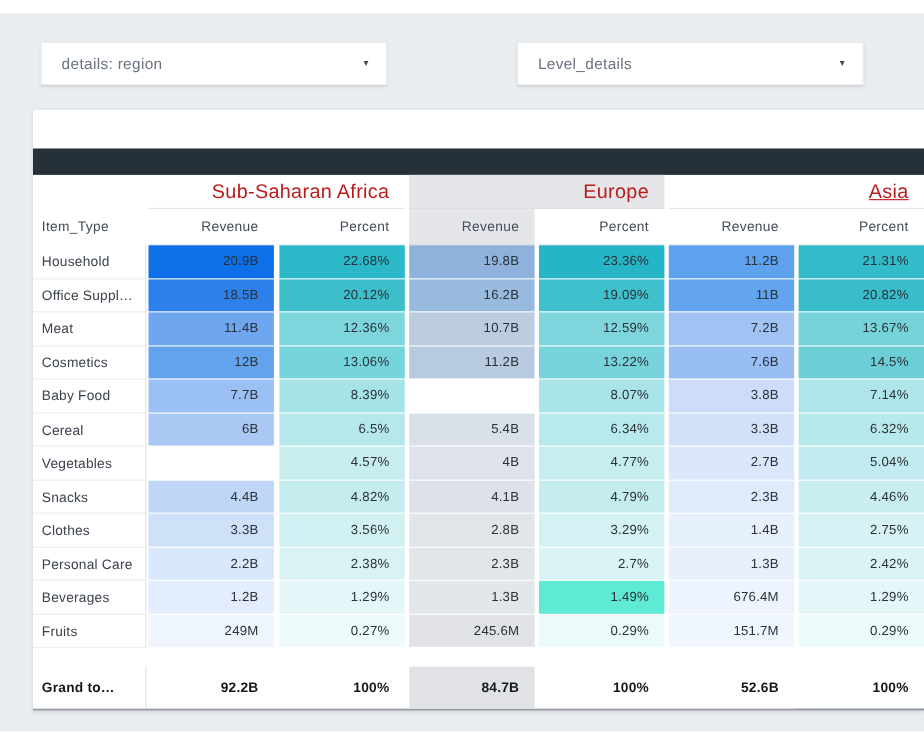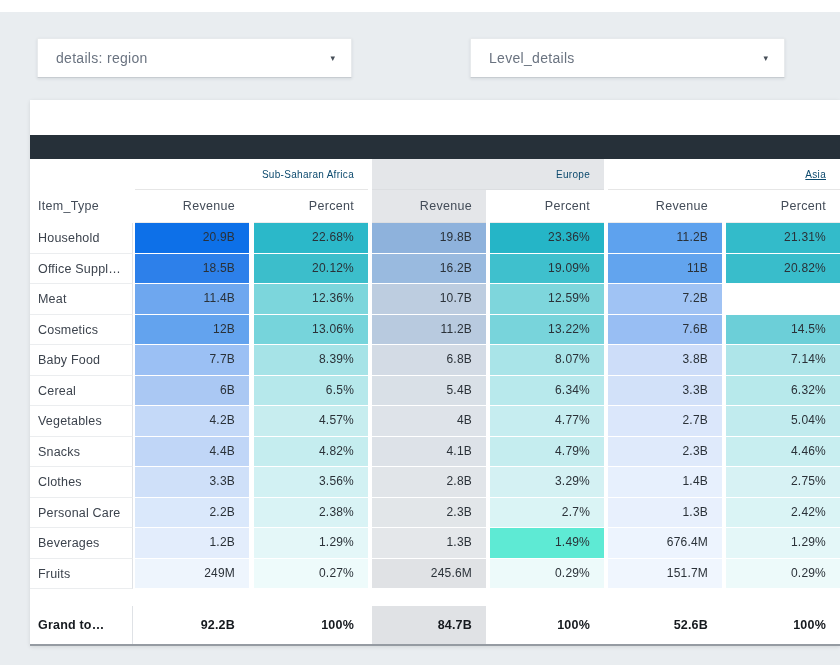--- a/index.html
+++ b/index.html
@@ -50,21 +50,21 @@
   .col-d5   { position:absolute; left:696px; width:114px; }
   .grp-0 { position:absolute; left:105px; width:233px; }
   .grp-1 { position:absolute; left:342px; width:232px; }
   .grp-2 { position:absolute; left:578px; width:232px;text-decoration:underline; }
 
   
   .region-row { position:absolute; left:0; top:59px; width:810px; height:31px; }
   .region-cell {
     top:0; height:31px; line-height:31px;
     text-align:right; padding-right:14px;
-    font-size:10px; color:#0c4a6e; letter-spacing:.3px;
+    font-size:18px; color:#b91c1c; letter-spacing:.3px;
     border-bottom:1px solid #e6e6e6;
   }
   .region-cell.hl { background:#e4e6e9; border-bottom:1px solid #dcdee1; }
 
   .subhead-row { position:absolute; left:0; top:90px; width:810px; height:33px; }
   .subhead-cell {
     top:0; height:33px; line-height:32px;
     text-align:right; padding-right:14px;
     font-size:12.5px; color:#434c58; letter-spacing:.3px;
     border-bottom:1px solid #ececec;
@@ -156,51 +156,50 @@
         <div class="dcell col-d4" style="background: rgb(98, 164, 238);">11B</div>
         <div class="dcell col-d5" style="background: rgb(57, 189, 203);">20.82%</div>
       </div>
       <div class="trow" style="top: 184px;">
         <div class="item-label col-item">Meat</div>
         <div class="dcell col-d0" style="background: rgb(110, 167, 239);">11.4B</div>
         <div class="dcell col-d1" style="background: rgb(124, 214, 220);">12.36%</div>
         <div class="dcell col-d2" style="background: rgb(189, 205, 224);">10.7B</div>
         <div class="dcell col-d3" style="background: rgb(126, 214, 220);">12.59%</div>
         <div class="dcell col-d4" style="background: rgb(160, 195, 244);">7.2B</div>
+        <div class="dcell col-d5" style="background: rgb(117, 211, 218);">13.67%</div>
       </div>
       <div class="trow" style="top: 214.5px;">
         <div class="item-label col-item">Cosmetics</div>
         <div class="dcell col-d0" style="background: rgb(99, 163, 238);">12B</div>
         <div class="dcell col-d1" style="background: rgb(118, 212, 219);">13.06%</div>
         <div class="dcell col-d2" style="background: rgb(184, 202, 223);">11.2B</div>
         <div class="dcell col-d3" style="background: rgb(120, 212, 219);">13.22%</div>
         <div class="dcell col-d4" style="background: rgb(152, 190, 243);">7.6B</div>
         <div class="dcell col-d5" style="background: rgb(108, 207, 216);">14.5%</div>
       </div>
       <div class="trow" style="top: 245px;">
         <div class="item-label col-item">Baby Food</div>
         <div class="dcell col-d0" style="background: rgb(155, 192, 244);">7.7B</div>
         <div class="dcell col-d1" style="background: rgb(166, 227, 231);">8.39%</div>
-        <div class="dcell col-d2" style="background: rgb(211, 219, 229);">6.8B</div>
         <div class="dcell col-d3" style="background: rgb(169, 228, 232);">8.07%</div>
         <div class="dcell col-d4" style="background: rgb(205, 221, 249);">3.8B</div>
         <div class="dcell col-d5" style="background: rgb(174, 229, 233);">7.14%</div>
       </div>
       <div class="trow" style="top: 275.5px;">
         <div class="item-label col-item">Cereal</div>
         <div class="dcell col-d0" style="background: rgb(170, 200, 243);">6B</div>
         <div class="dcell col-d1" style="background: rgb(182, 232, 235);">6.5%</div>
         <div class="dcell col-d2" style="background: rgb(217, 224, 231);">5.4B</div>
         <div class="dcell col-d3" style="background: rgb(184, 233, 236);">6.34%</div>
         <div class="dcell col-d4" style="background: rgb(210, 225, 249);">3.3B</div>
         <div class="dcell col-d5" style="background: rgb(183, 233, 235);">6.32%</div>
       </div>
       <div class="trow" style="top: 306px;">
         <div class="item-label col-item">Vegetables</div>
-        <div class="dcell col-d0" style="background: rgb(196, 217, 248);">4.2B</div>
         <div class="dcell col-d1" style="background: rgb(199, 237, 239);">4.57%</div>
         <div class="dcell col-d2" style="background: rgb(222, 227, 233);">4B</div>
         <div class="dcell col-d3" style="background: rgb(198, 237, 240);">4.77%</div>
         <div class="dcell col-d4" style="background: rgb(219, 231, 251);">2.7B</div>
         <div class="dcell col-d5" style="background: rgb(193, 235, 238);">5.04%</div>
       </div>
       <div class="trow" style="top: 336.5px;">
         <div class="item-label col-item">Snacks</div>
         <div class="dcell col-d0" style="background: rgb(192, 214, 247);">4.4B</div>
         <div class="dcell col-d1" style="background: rgb(197, 237, 239);">4.82%</div>

